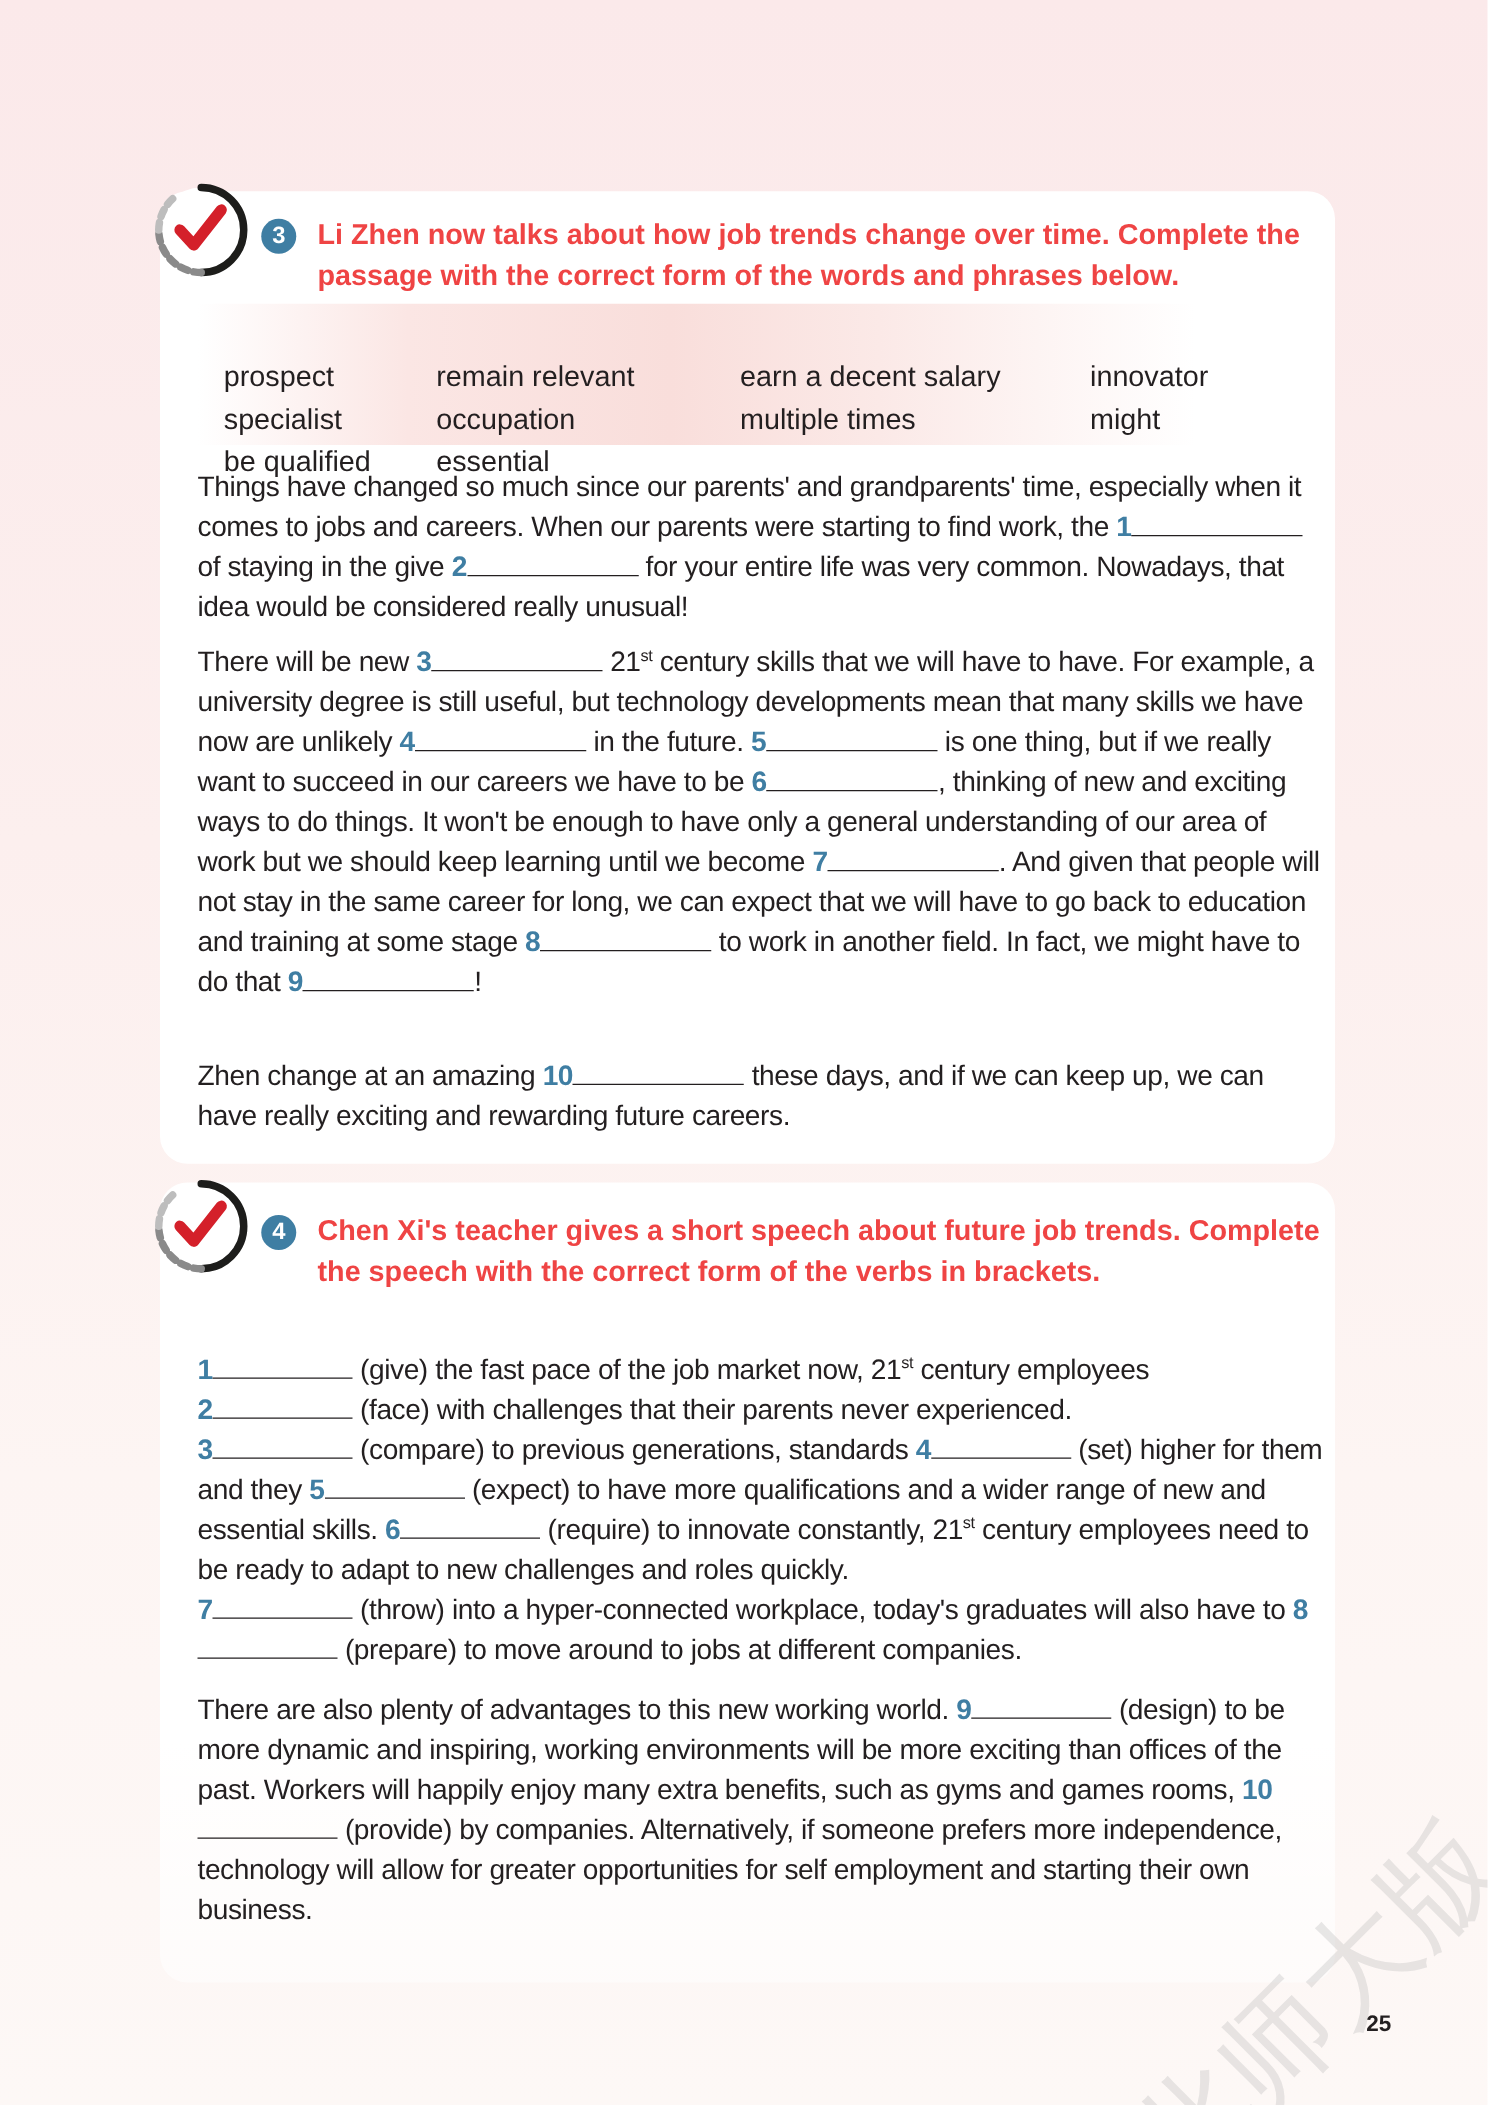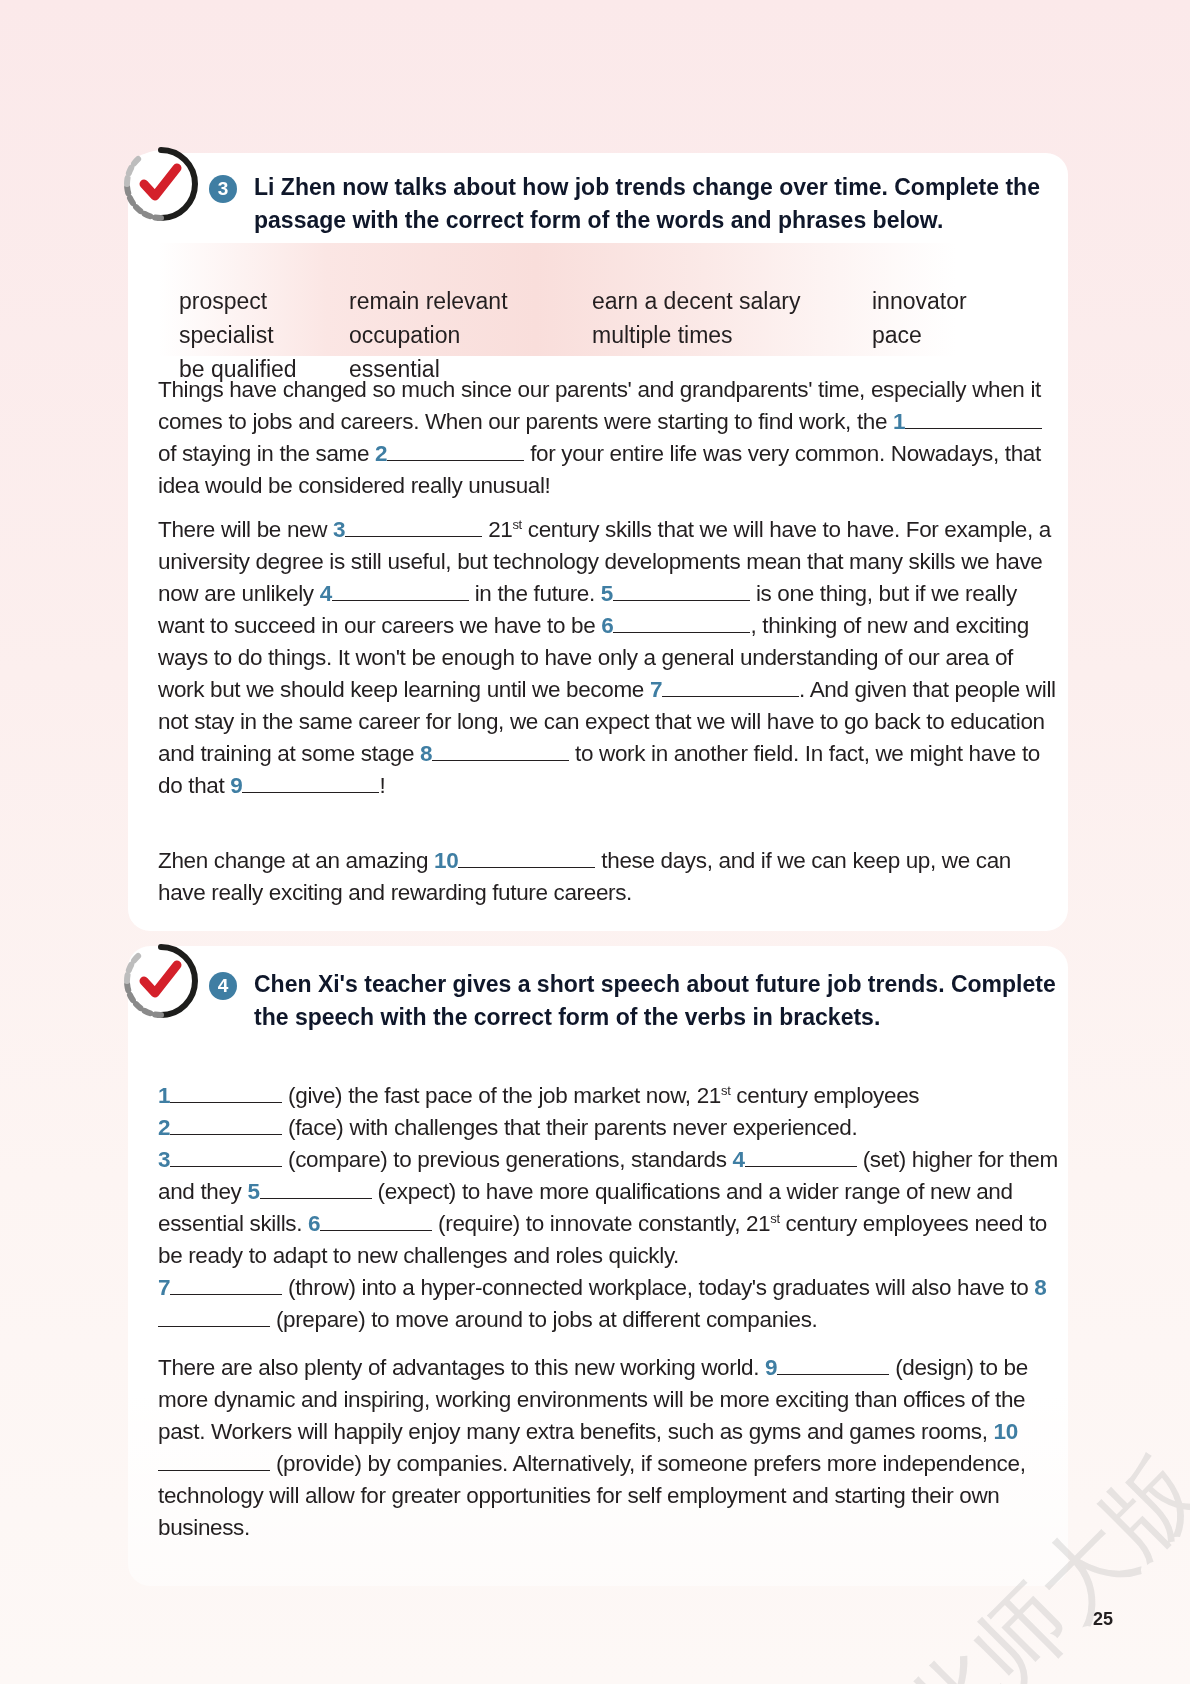--- a/index.html
+++ b/index.html
@@ -27,21 +27,21 @@
   .num-badge {
     position: absolute; width: 28px; height: 28px; border-radius: 50%;
     background: #3f7ea3; color: #fff; font-weight: bold; font-size: 19px;
     display: flex; align-items: center; justify-content: center;
     font-family: "Liberation Sans", sans-serif;
   }
   #badge3 { left: 209px; top: 175px; }
   #badge4 { left: 209px; top: 972px; }
   .instr {
     position: absolute; left: 254px; font-weight: bold; font-size: 23px; line-height: 33px;
-    color: #0f172a;
+    color: #ef4444;
   }
   #instr3 { top: 171px; width: 810px; }
   #instr4 { top: 968px; width: 810px; }
   .words {
     position: absolute; left: 179px; top: 252px; font-size: 23px; line-height: 34px;
   }
   .words .col { position: absolute; top: 0; white-space: nowrap; margin-top: 32px; }
   .words .col div { height: 34px; }
   .para {
     position: absolute; left: 158px; width: 900px; font-size: 22.5px; line-height: 32px;
@@ -85,28 +85,28 @@
     <div>remain relevant</div>
     <div>occupation</div>
     <div>essential</div>
   </div>
   <div class="col" style="left:413px">
     <div>earn a decent salary</div>
     <div>multiple times</div>
   </div>
   <div class="col" style="left:693px">
     <div>innovator</div>
-    <div>pace</div>
+    <div>might</div>
   </div>
 </div>
 
 <div class="para" style="top:374px">
   <span>Things have changed so much since our parents' and grandparents' time, especially when it comes to jobs and careers. When our parents were starting to find work, the</span>
   <span class="num">1</span><span class="blank b3"></span>
-  <span>of staying in the same</span>
+  <span>of staying in the give</span>
   <span class="num">2</span><span class="blank b3"></span>
   <span>for your entire life was very common. Nowadays, that idea would be considered really unusual!</span>
 </div>
 
 <div class="para" style="top:514px">
   <span>There will be new</span>
   <span class="num">3</span><span class="blank b3"></span>
   <span>21</span><sup>st</sup>
   <span>century skills that we will have to have. For example, a university degree is still useful, but technology developments mean that many skills we have now are unlikely</span>
   <span class="num">4</span><span class="blank b3"></span>

